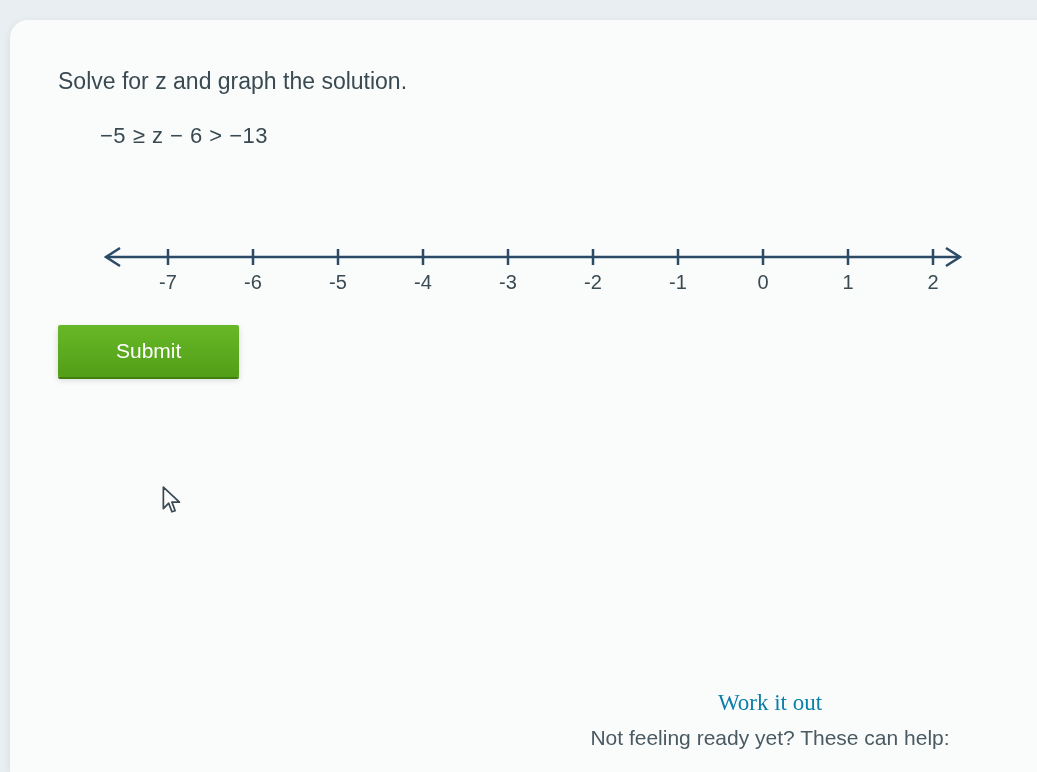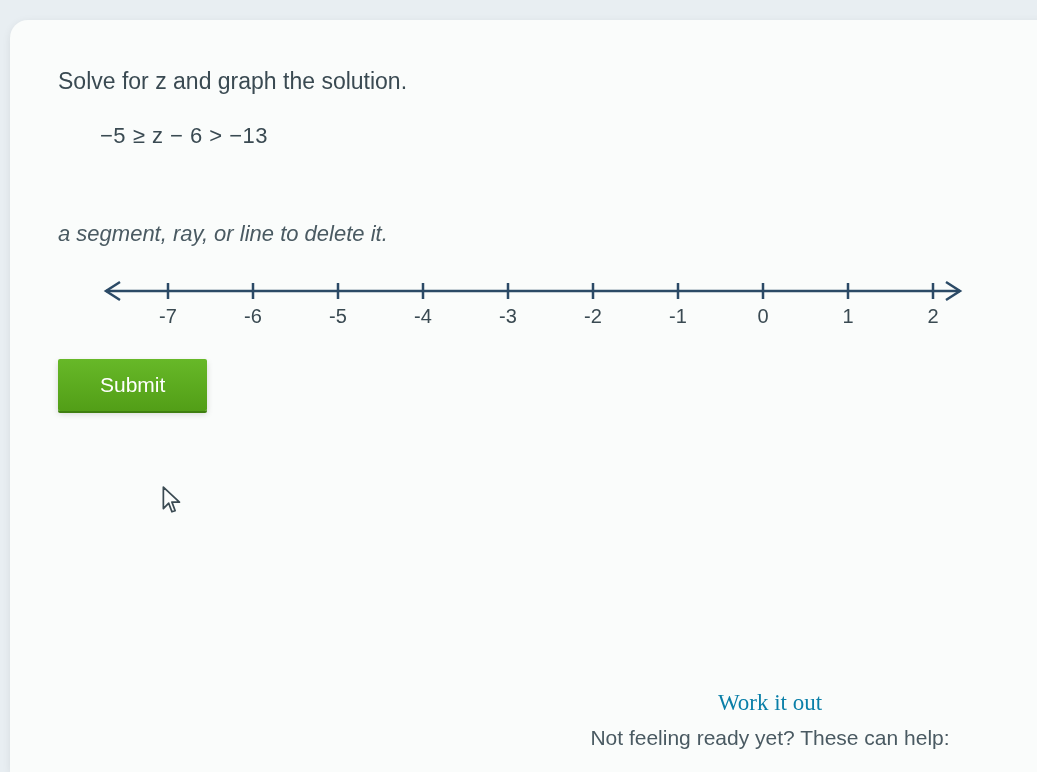--- a/index.html
+++ b/index.html
@@ -50,21 +50,21 @@
     }
     .submit-btn {
       margin-top: 26px;
       margin-left: 0;
       background: #5aaa1d;
       background: linear-gradient(#67b828, #529e17);
       color: #fff;
       font-size: 21px;
       font-family: Verdana, sans-serif;
       border: none;
-      padding: 14px 42px;
+      padding: 14px 58px;
       border-radius: 2px;
       cursor: pointer;
       box-shadow: 0 2px 0 #3f7f10, 0 3px 6px rgba(0,0,0,0.15);
     }
     .cursor-icon {
       position: absolute;
       left: 150px;
       top: 465px;
       width: 26px;
       height: 30px;
@@ -97,21 +97,20 @@
 <body>
 
 <div class="card">
 
   <div class="prompt">Solve for z and graph the solution.</div>
 
   <div class="inequality">−5 ≥ z − 6 &gt; −13</div>
 
   <div class="instruction">
     <br>
-    <span>a segment, ray, or line to delete it.</span>
   </div>
 
   <div class="numline-wrap">
     <svg width="870" height="60" viewBox="0 0 870 60">
 
       <line x1="8" y1="18" x2="862" y2="18" stroke="#2b4a66" stroke-width="2.5"></line>
 
       <polyline points="22,9 8,18 22,27" fill="none" stroke="#2b4a66" stroke-width="2.5"></polyline>
 
       <polyline points="848,9 862,18 848,27" fill="none" stroke="#2b4a66" stroke-width="2.5"></polyline>

